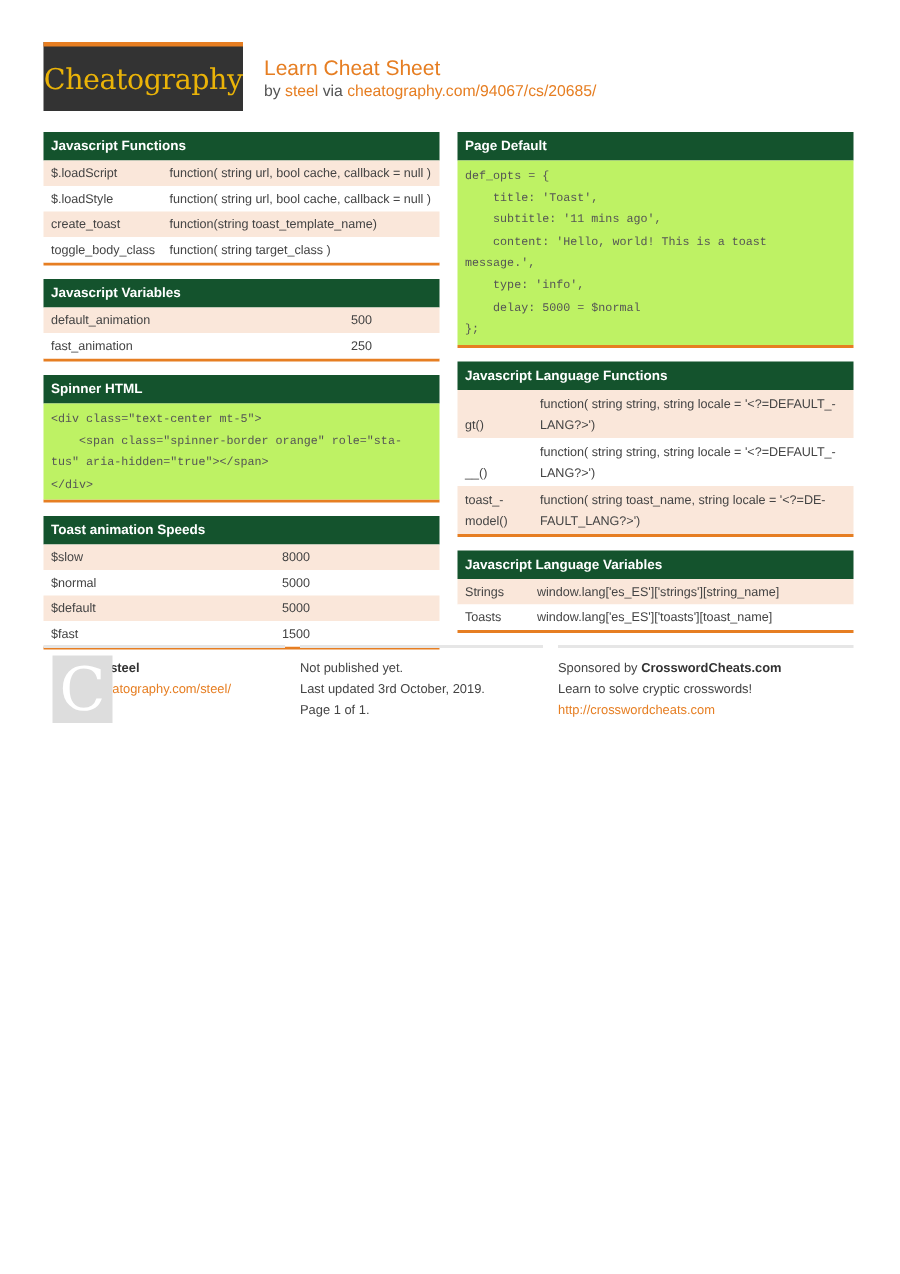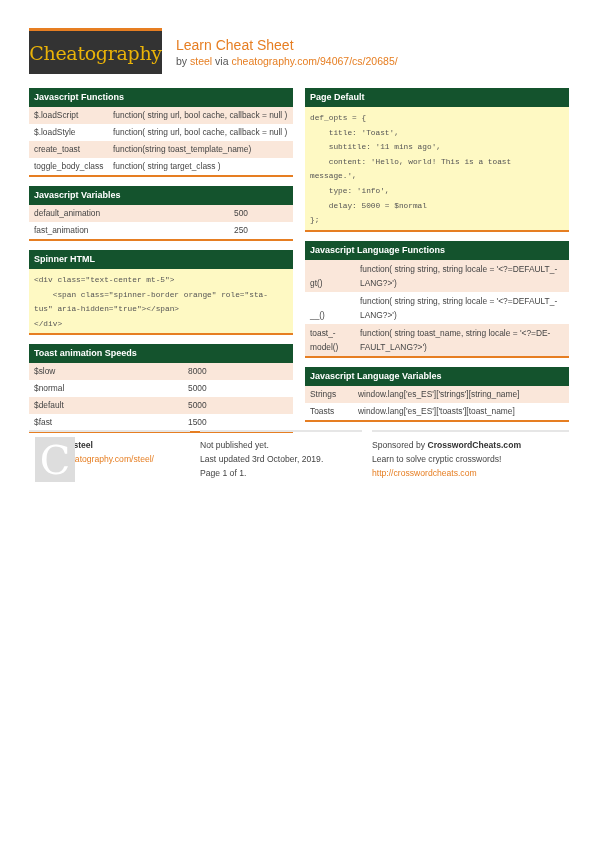--- a/index.html
+++ b/index.html
@@ -33,21 +33,21 @@
     .row .v { flex: 1 1 auto; }
 
     .fn .k { width: 79px; }
     .var .k { width: 200px; }
     .speed .k { width: 154px; }
     .lang .k { width: 50px; }
     .langv .k { width: 48px; }
     .lang .row { line-height: 14px; padding: 2px 5px; }
 
     .code {
-      background: #fef9c3; font-family: "Liberation Mono", monospace; font-size: 7.8px;
+      background: #bef264; font-family: "Liberation Mono", monospace; font-size: 7.8px;
       color: #555; padding: 4px 5px 2px 5px; line-height: 14.6px; white-space: pre-wrap;
     }
 
     .footer-col { position: absolute; top: 430px; border-top: 2px solid #e6e6e6; padding-top: 6px; font-size: 8.6px; color: #444; line-height: 14px; }
     .f1 { left: 29px; width: 161px; }
     .f2 { left: 200px; width: 162px; }
     .f3 { left: 372px; width: 197px; }
     .avatar {
       position: absolute; left: 6px; top: 5px; width: 40px; height: 45px;
       background: #dddddd; color: #ffffff; font-family: "DejaVu Serif", serif;

